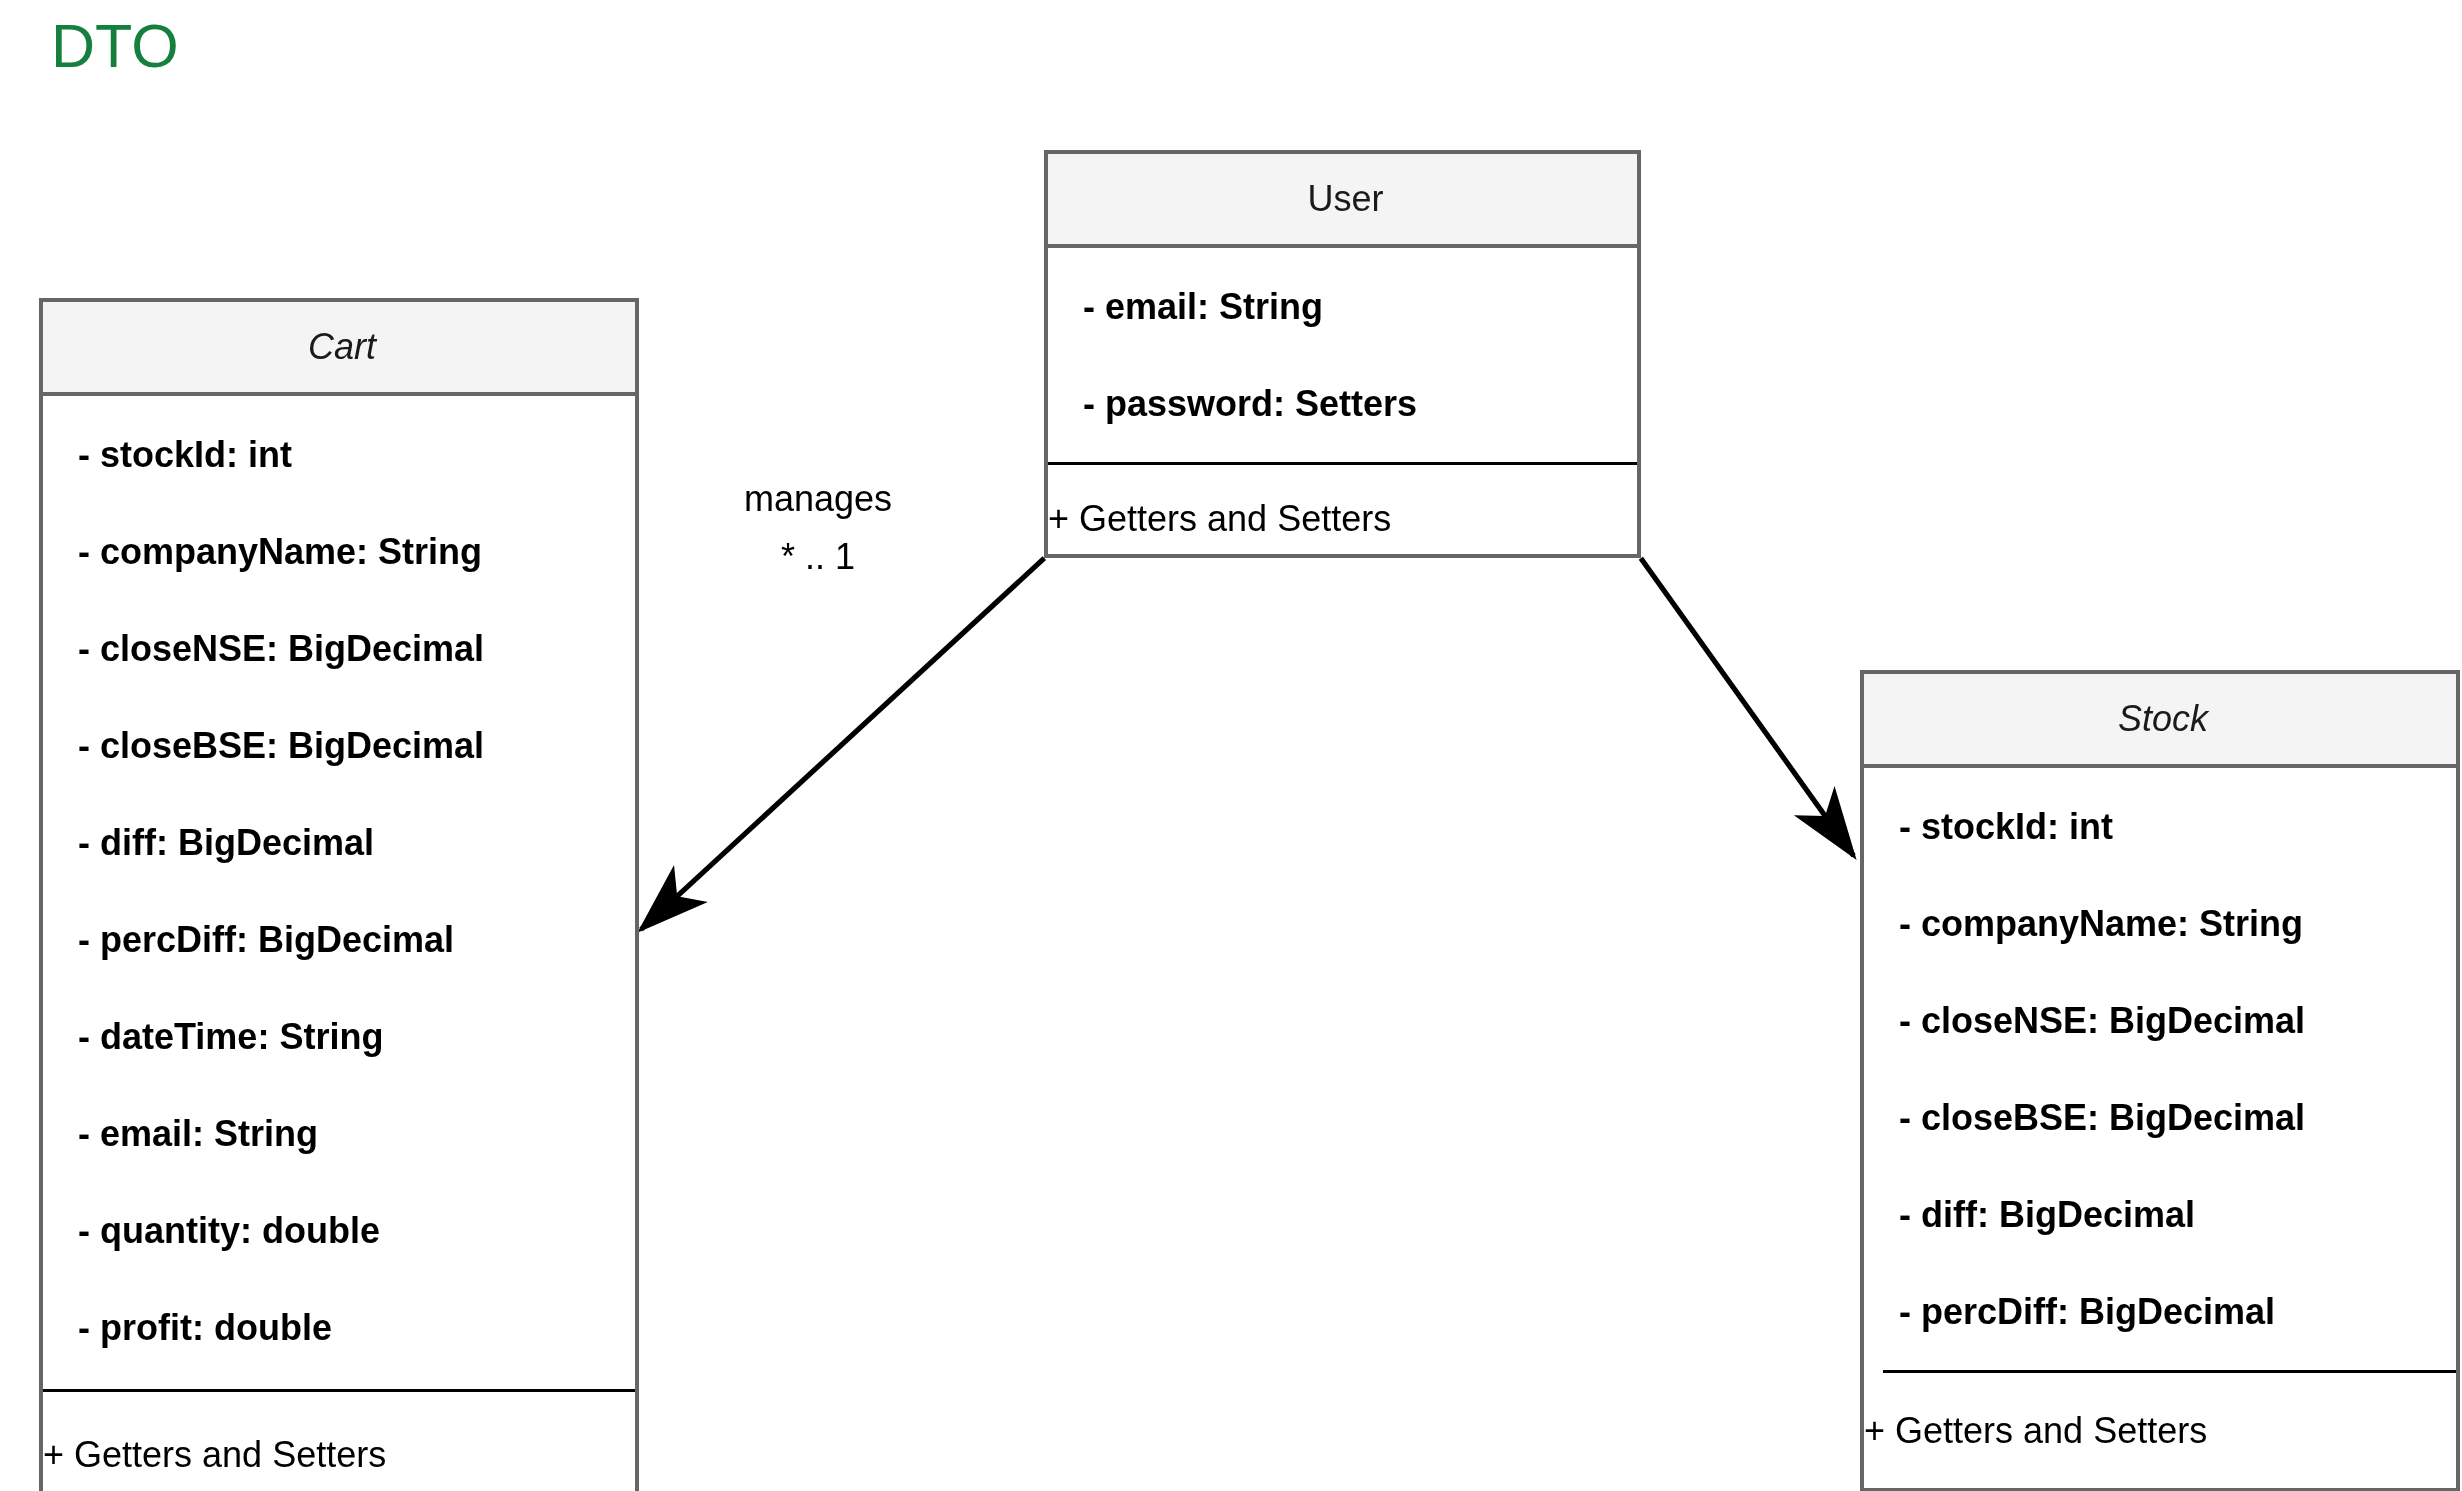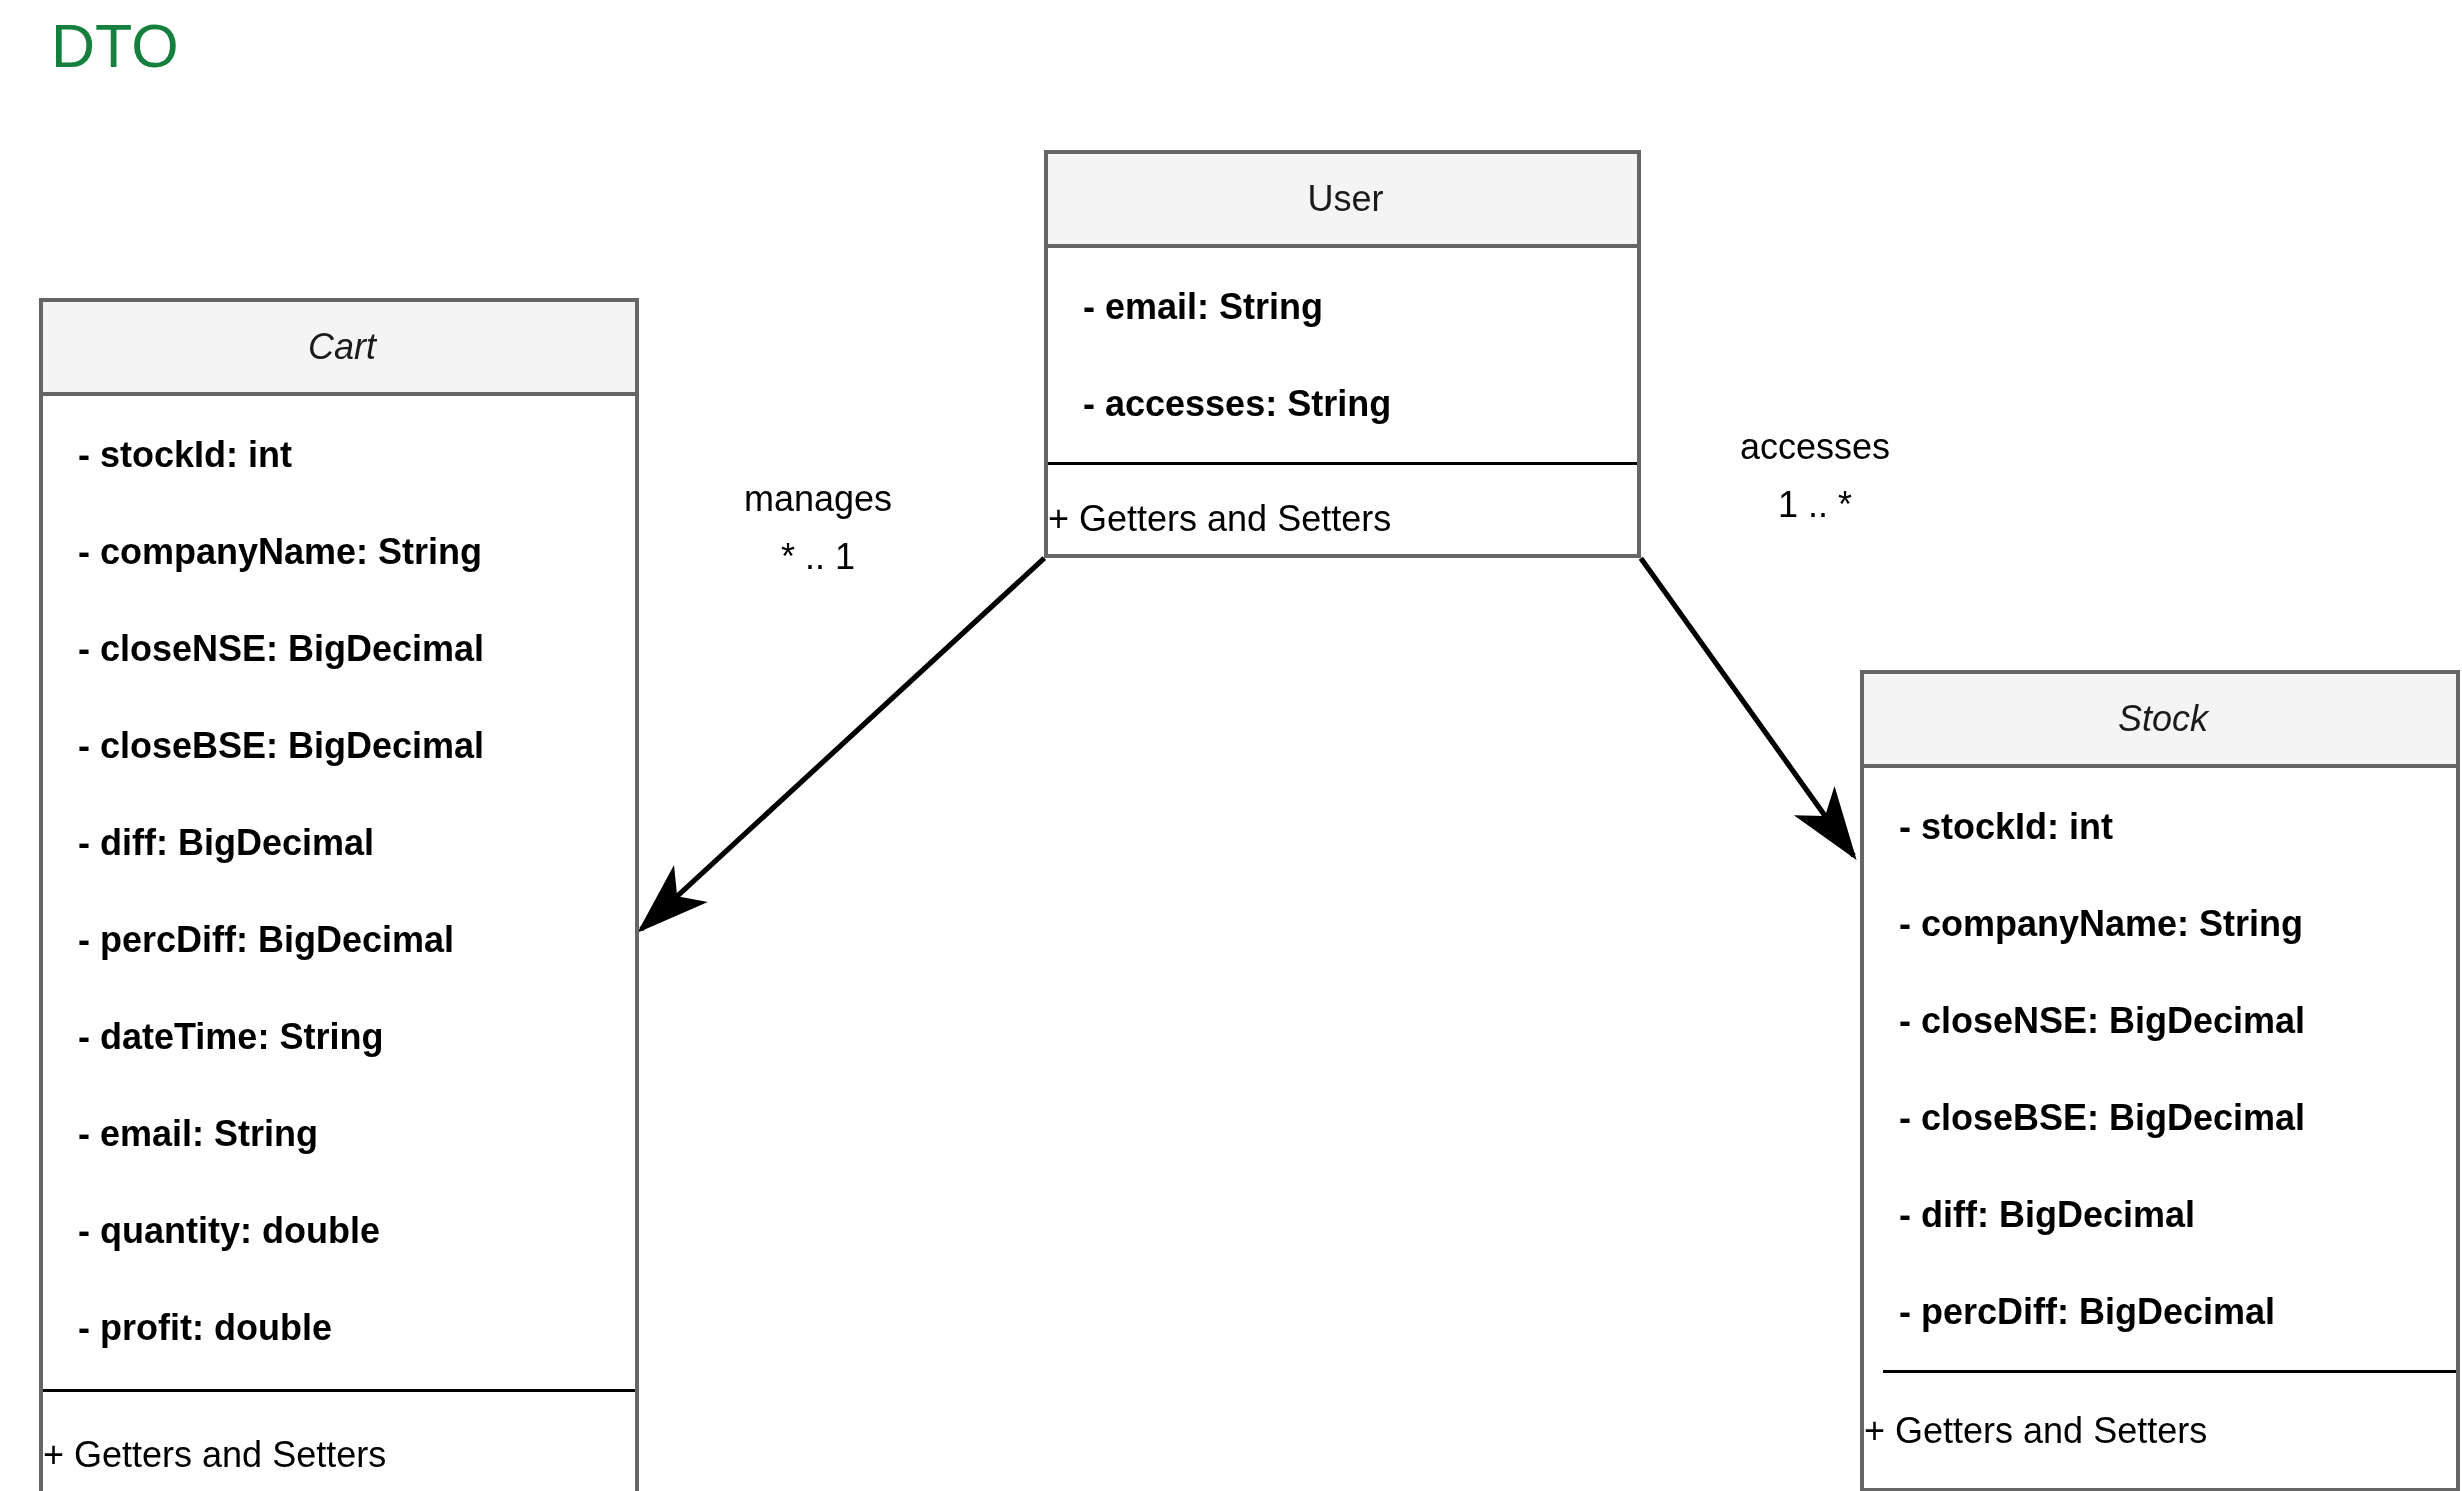--- a/index.html
+++ b/index.html
@@ -165,21 +165,21 @@
       <div class="uml-attr">- profit: double</div>
     </div>
     <div class="uml-divider"></div>
     <div class="uml-methods">+ Getters and Setters</div>
   </div>
 
   <div class="uml-class" id="class-user">
     <div class="uml-header">User</div>
     <div class="uml-attrs">
       <div class="uml-attr">- email: String</div>
-      <div class="uml-attr">- accesses: String</div>
+      <div class="uml-attr">- password: Setters</div>
     </div>
     <div class="uml-divider"></div>
     <div class="uml-methods">+ Getters and Setters</div>
   </div>
 
   <div class="uml-class" id="class-stock">
     <div class="uml-header italic">Stock</div>
     <div class="uml-attrs">
       <div class="uml-attr">- stockId: int</div>
       <div class="uml-attr">- companyName: String</div>
@@ -190,19 +190,15 @@
     </div>
     <div class="uml-divider"></div>
     <div class="uml-methods">+ Getters and Setters</div>
   </div>
 
   <div class="rel-label" id="rel-manages">
     <span class="rel-name">manages</span>
     <span class="rel-mult">* .. 1</span>
   </div>
 
-  <div class="rel-label" id="rel-accesses">
-    <span class="rel-name">accesses</span>
-    <span class="rel-mult">1 .. *</span>
-  </div>
 
 </div>
 
 
 </body></html>

